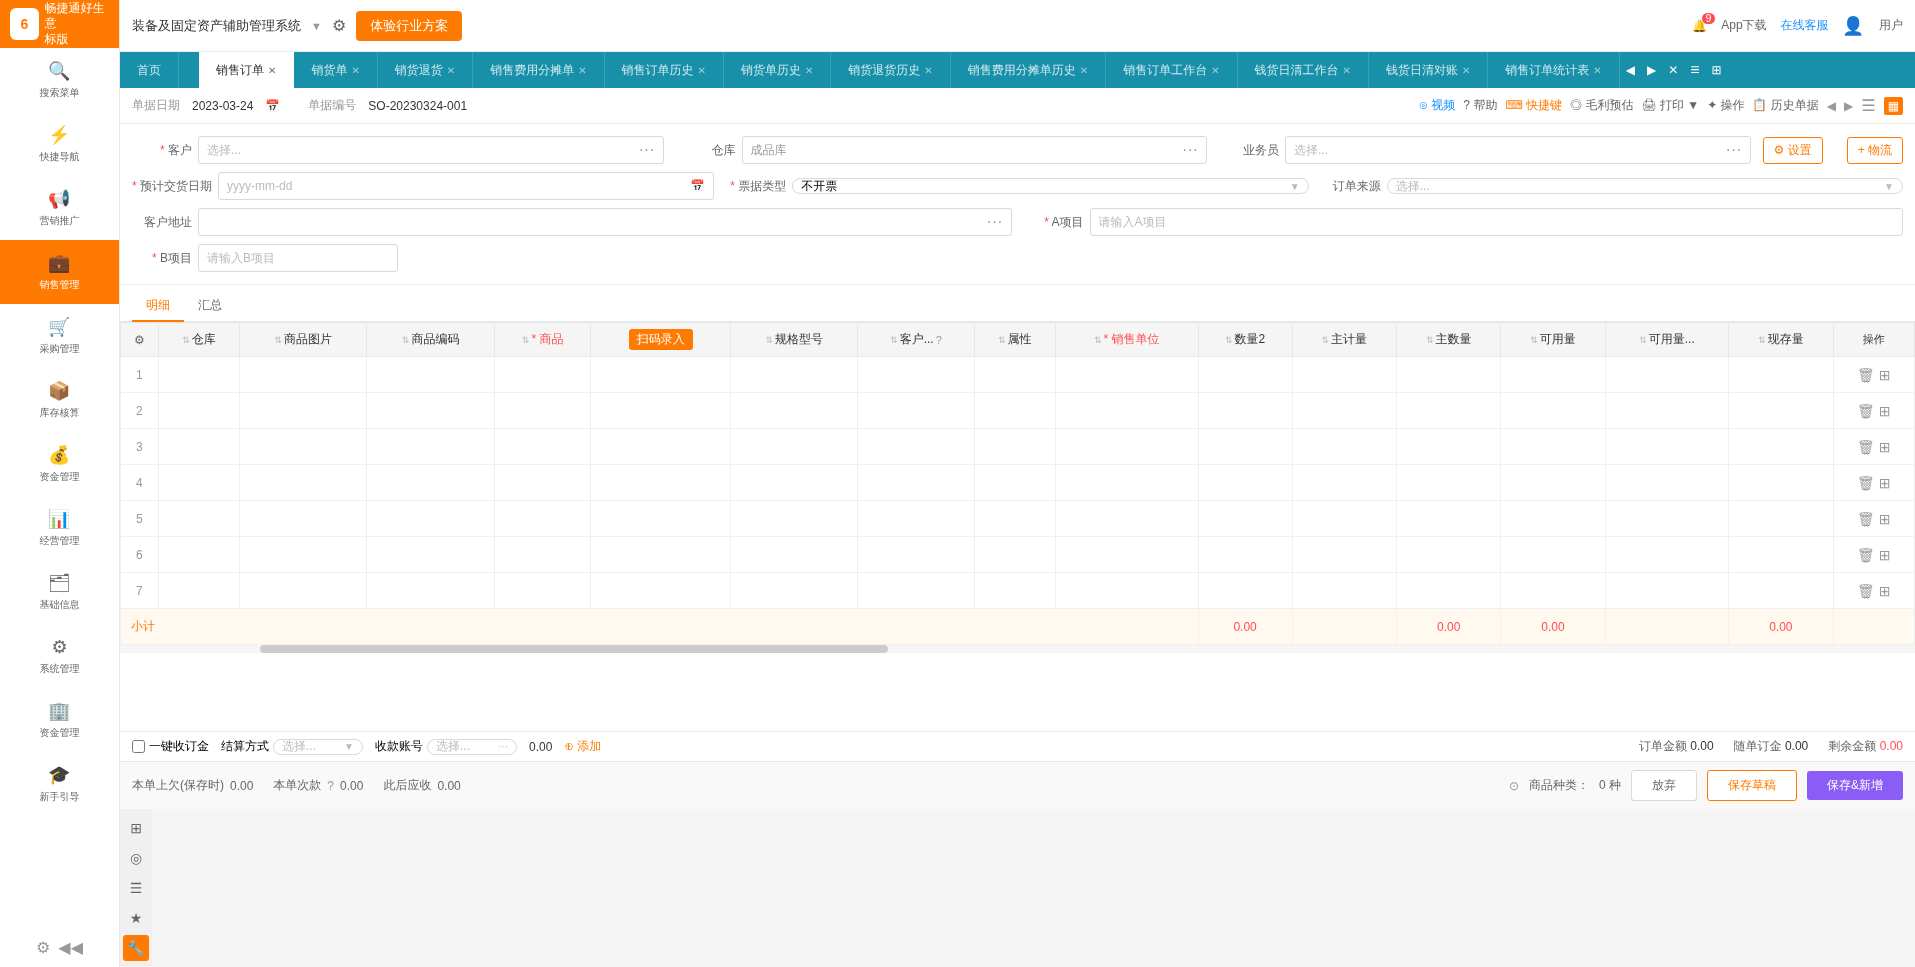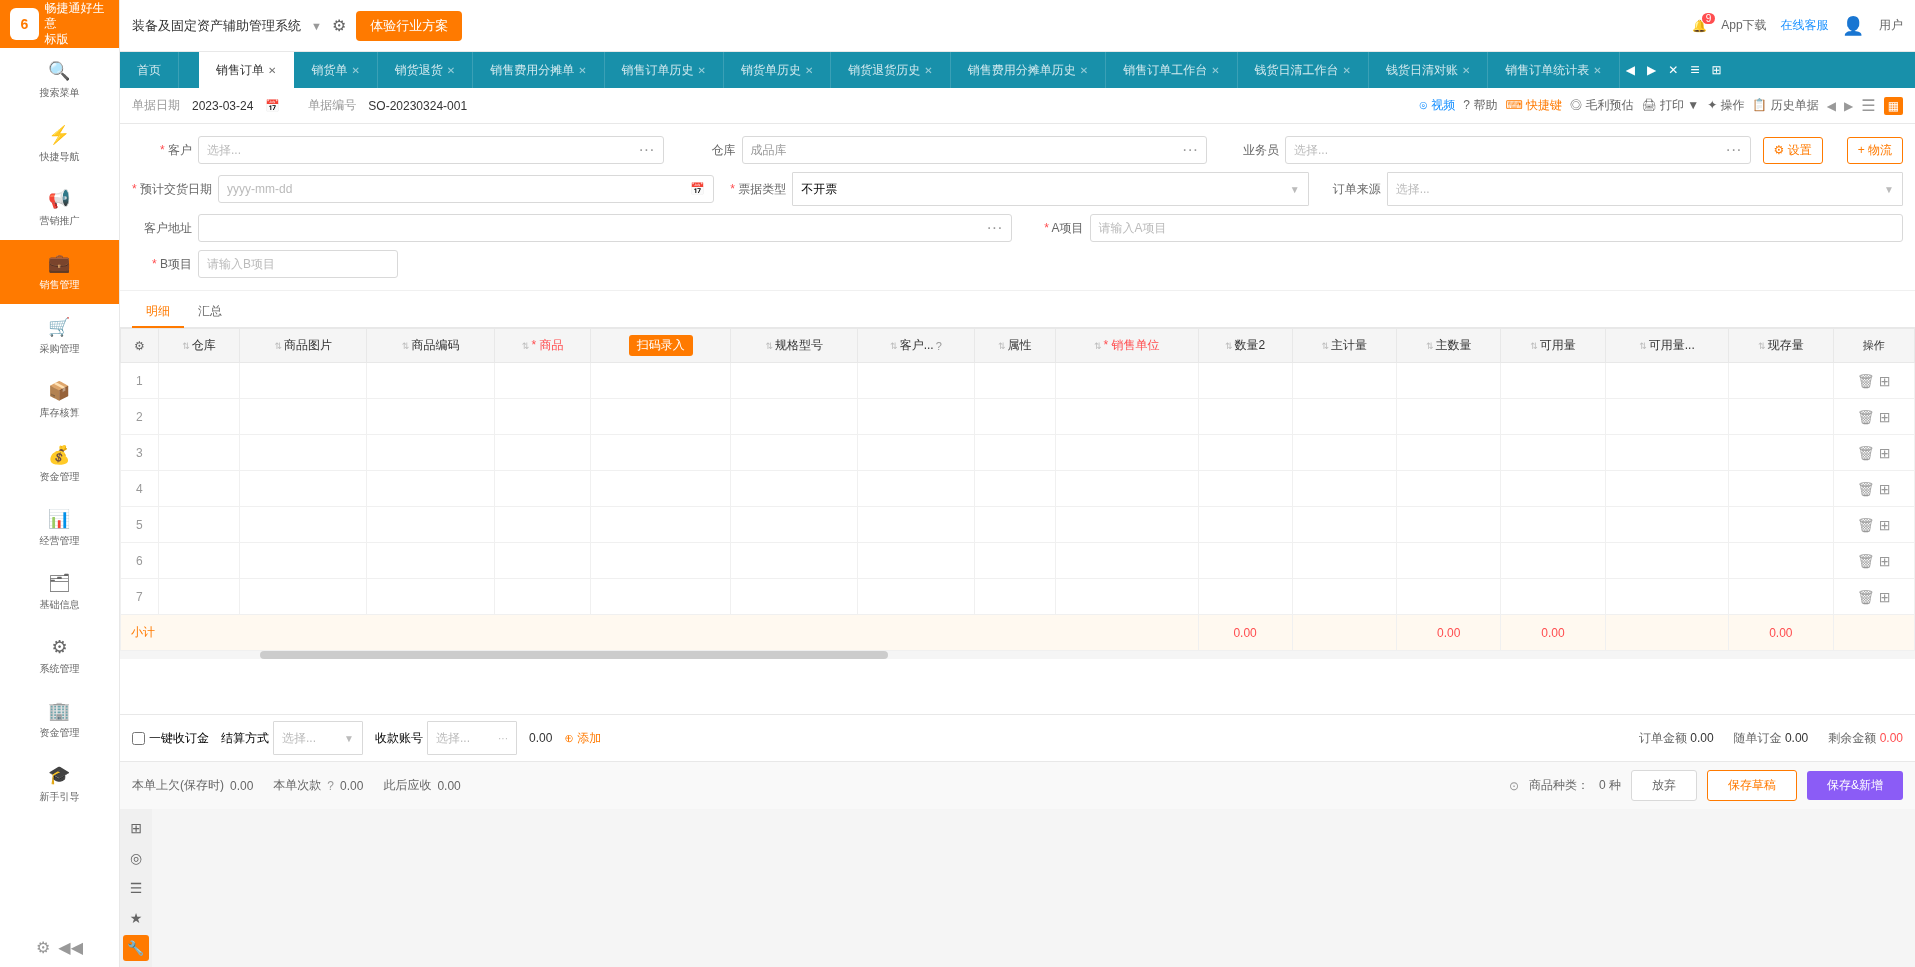--- a/index.html
+++ b/index.html
@@ -51,21 +51,21 @@
     
     .form-fields { padding: 8px 12px; border-bottom: 1px solid #f0f0f0; flex-shrink: 0; }
     .form-row { display: flex; align-items: center; gap: 12px; padding: 4px 0; }
     .field-group { display: flex; align-items: center; gap: 6px; flex: 1; }
     .field-label { color: #666; white-space: nowrap; min-width: 60px; text-align: right; }
     .field-label.required::before { content: '* '; color: #ff4d4f; }
     .field-input { flex: 1; border: 1px solid #d9d9d9; border-radius: 3px; padding: 4px 8px; color: #999; height: 28px; cursor: pointer; display: flex; align-items: center; }
     .field-input.placeholder { color: #bbb; }
     .field-input-wide { flex: 2; }
     .field-dots { color: #999; font-size: 16px; cursor: pointer; }
-    .field-select { display: flex; align-items: center; gap: 4px; border: 1px solid #d9d9d9; border-radius: 1px; padding: 4px 8px; height: 34px; cursor: pointer; flex: 1; }
+    .field-select { display: flex; align-items: center; gap: 4px; border: 1px solid #d9d9d9; border-radius: 8px; padding: 4px 8px; height: 16px; cursor: pointer; flex: 1; }
     .select-arrow { color: #bbb; font-size: 10px; margin-left: auto; }
 
     
     .detail-tabs { display: flex; align-items: center; padding: 6px 12px 0; border-bottom: 1px solid #e8e8e8; flex-shrink: 0; }
     .detail-tab { padding: 6px 14px; cursor: pointer; color: #666; border-bottom: 2px solid transparent; margin-bottom: -1px; }
     .detail-tab.active { color: #ff7a00; border-bottom: 2px solid #ff7a00; font-weight: 500; }
 
     
     .table-wrapper { flex: 1; overflow: auto; position: relative; }
     table { width: 100%; border-collapse: collapse; }

